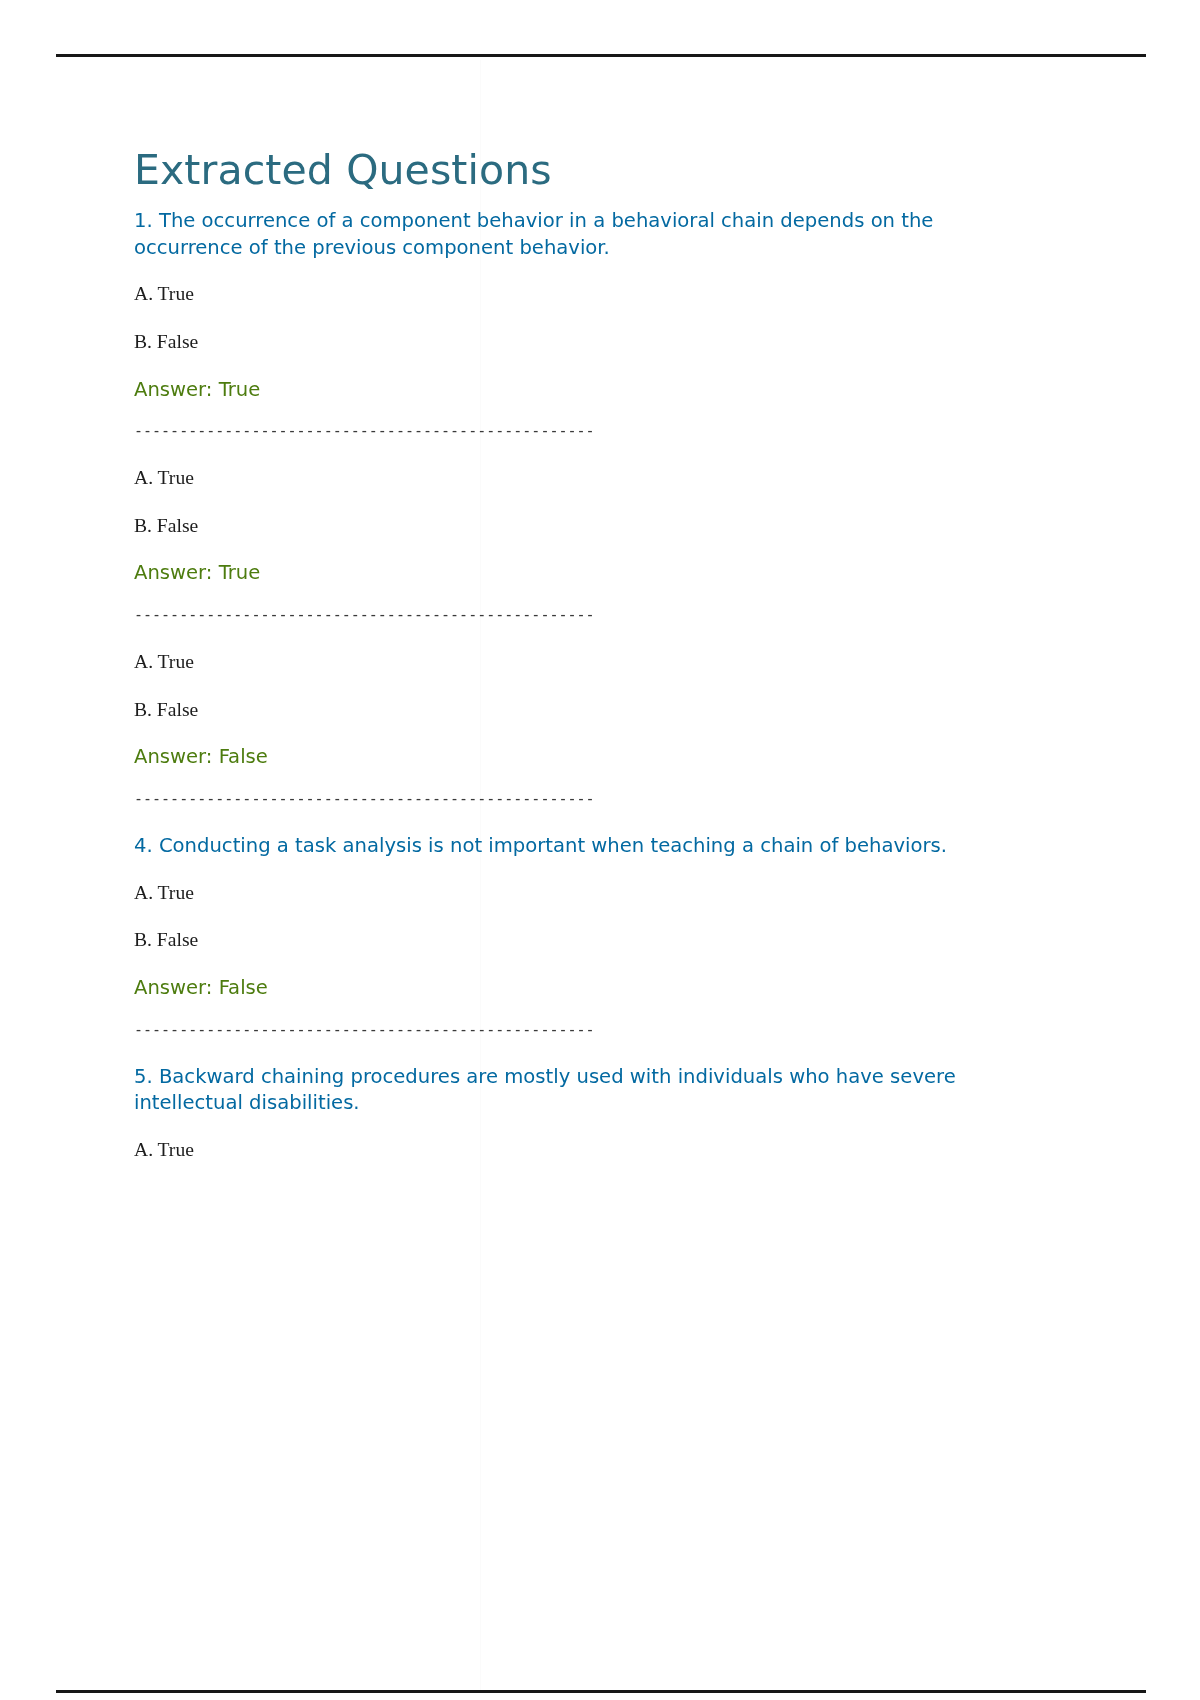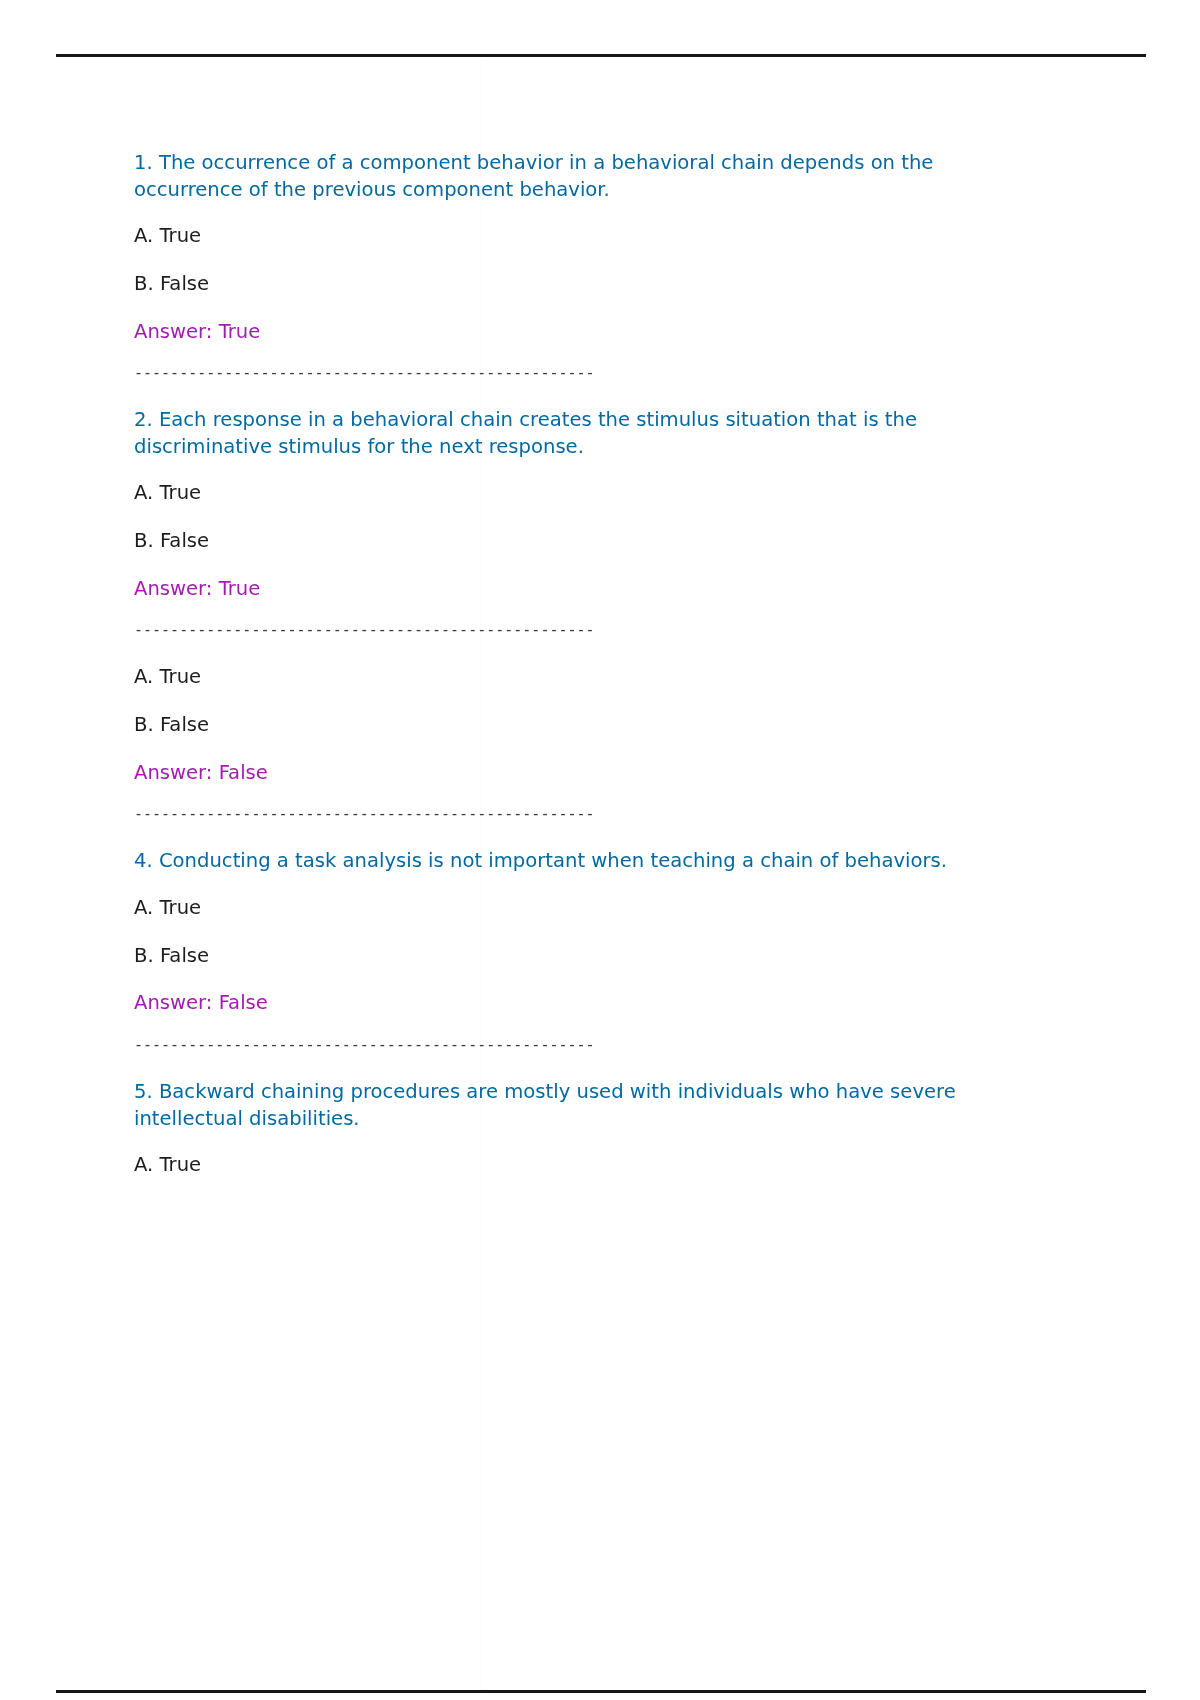--- a/index.html
+++ b/index.html
@@ -73,27 +73,28 @@
     margin: 0 0 20px 0;
     color: #0369a1;
     max-width: 870px;
   }
 
   .option {
     font-size: 19.6px;
     line-height: 1.36;
     margin: 0 0 21px 0;
     color: #1d1d1d;
+    font-family: Liberation Serif, serif;
   }
 
   .answer {
     font-size: 19.6px;
     line-height: 1.36;
     margin: 0 0 21px 0;
-    color: #a21caf;
+    color: #4d7c0f;
   }
 
   .separator {
     font-size: 19.6px;
     line-height: 1.0;
     letter-spacing: 0px;
     color: #3a3a3a;
     margin: 0 0 26px 0;
     white-space: nowrap;
     overflow: hidden;
@@ -105,31 +106,31 @@
 <body>
 
 <div class="page">
 
   <div class="page-seam"></div>
 
   <div class="rule-top"></div>
 
   <div class="content">
 
+    <h1 class="doc-title">Extracted Questions</h1>
 
     <div id="questions-container">
         <div class="question-block">
           <p class="q-text">1. The occurrence of a component behavior in a behavioral chain depends on the occurrence of the previous component behavior.</p>
           <p class="option">A. True</p>
           <p class="option">B. False</p>
           <p class="answer">Answer: True</p>
           <div class="separator">---------------------------------------------------</div>
         </div>
         <div class="question-block">
-          <p class="q-text">2. Each response in a behavioral chain creates the stimulus situation that is the discriminative stimulus for the next response.</p>
           <p class="option">A. True</p>
           <p class="option">B. False</p>
           <p class="answer">Answer: True</p>
           <div class="separator">---------------------------------------------------</div>
         </div>
         <div class="question-block">
           <p class="option">A. True</p>
           <p class="option">B. False</p>
           <p class="answer">Answer: False</p>
           <div class="separator">---------------------------------------------------</div>

